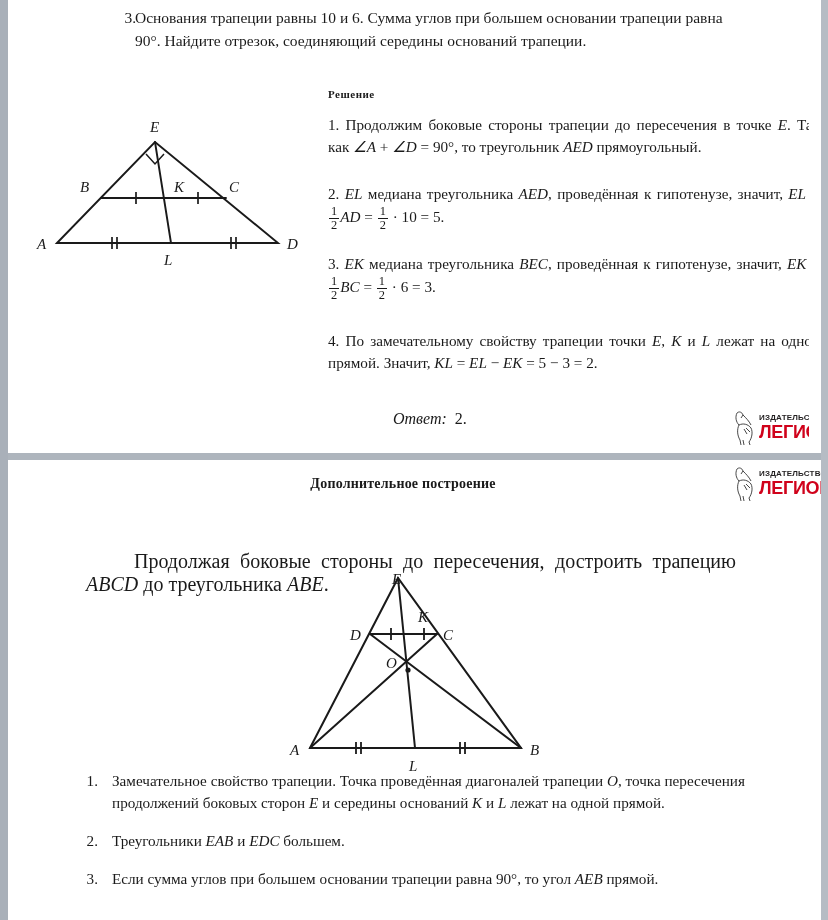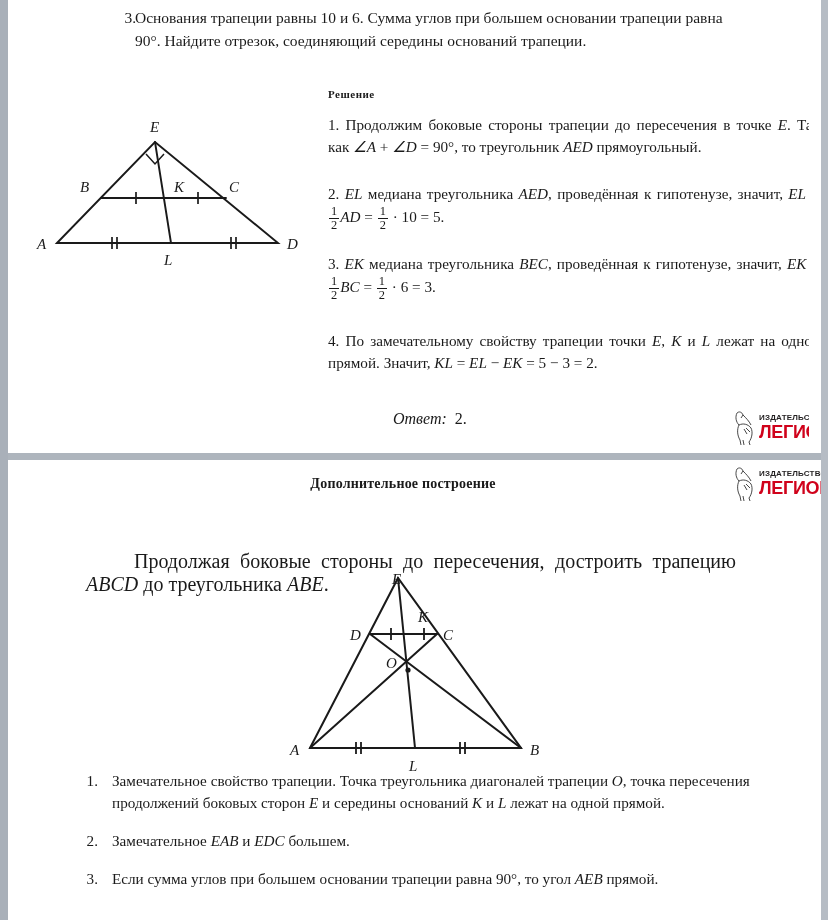--- a/index.html
+++ b/index.html
@@ -354,26 +354,26 @@
       <text x="108" y="98" font-size="15">O</text>
       <text x="12" y="185" font-size="15">A</text>
       <text x="131" y="201" font-size="15">L</text>
       <text x="252" y="185" font-size="15">B</text>
     </svg>
 
     <div class="facts">
 
       <div class="fact">
         <span class="num">1.</span>
-        <b>Замечательное свойство трапеции</b><span>. Точка треугольника диагоналей трапеции </span><i class="m">O</i><span>, точка пересечения продолжений боковых сторон </span><i class="m">E</i><span> и середины оснований </span><i class="m">K</i><span> и </span><i class="m">L</i><span> лежат на одной прямой.</span>
+        <b>Замечательное свойство трапеции</b><span>. Точка проведённая диагоналей трапеции </span><i class="m">O</i><span>, точка пересечения продолжений боковых сторон </span><i class="m">E</i><span> и середины оснований </span><i class="m">K</i><span> и </span><i class="m">L</i><span> лежат на одной прямой.</span>
       </div>
 
       <div class="fact">
         <span class="num">2.</span>
-        <span>Замечательное </span><i class="m">EAB</i><span> и </span><i class="m">EDC</i><span> большем.</span>
+        <span>Треугольники </span><i class="m">EAB</i><span> и </span><i class="m">EDC</i><span> большем.</span>
       </div>
 
       <div class="fact">
         <span class="num">3.</span>
         <span>Если сумма углов при большем основании трапеции равна </span><span>90°</span><span>, то угол </span><i class="m">AEB</i><span> прямой.</span>
       </div>
 
     </div>
   </div>
 

